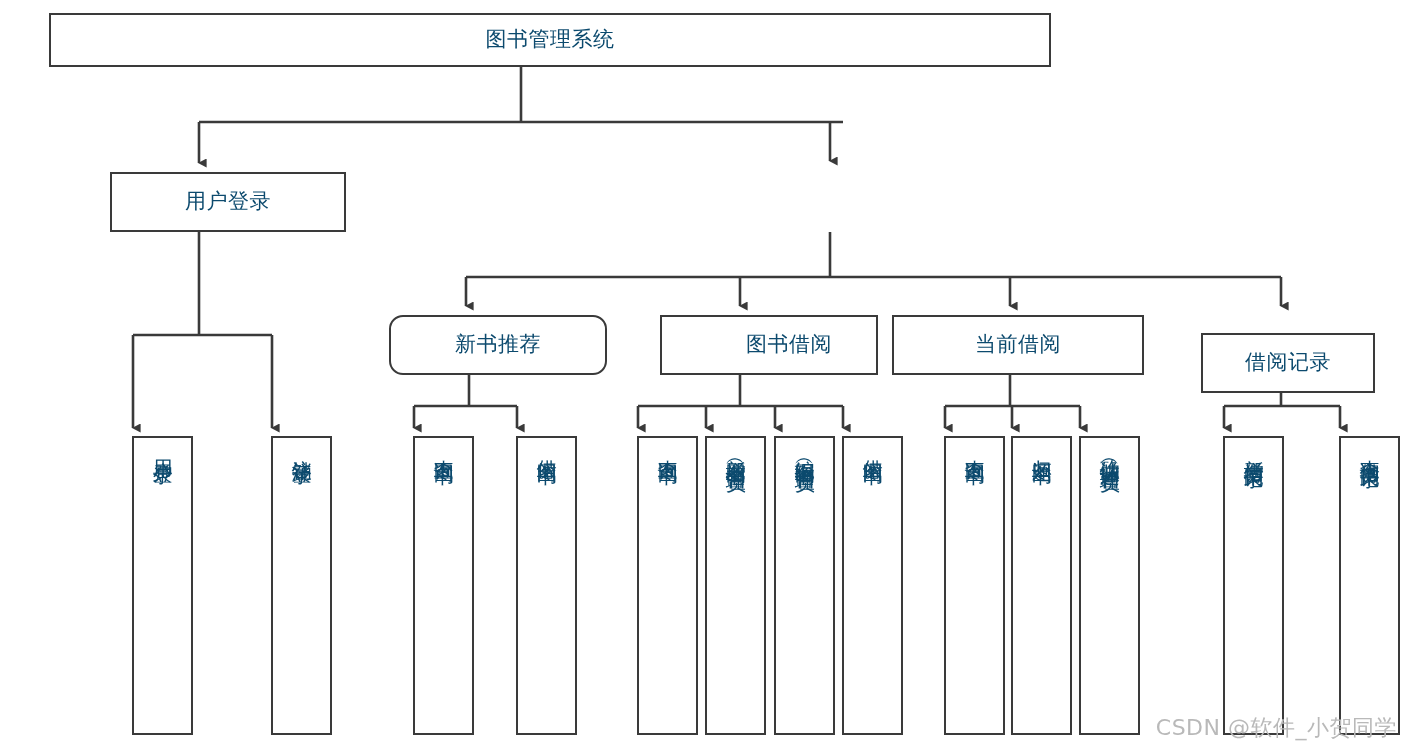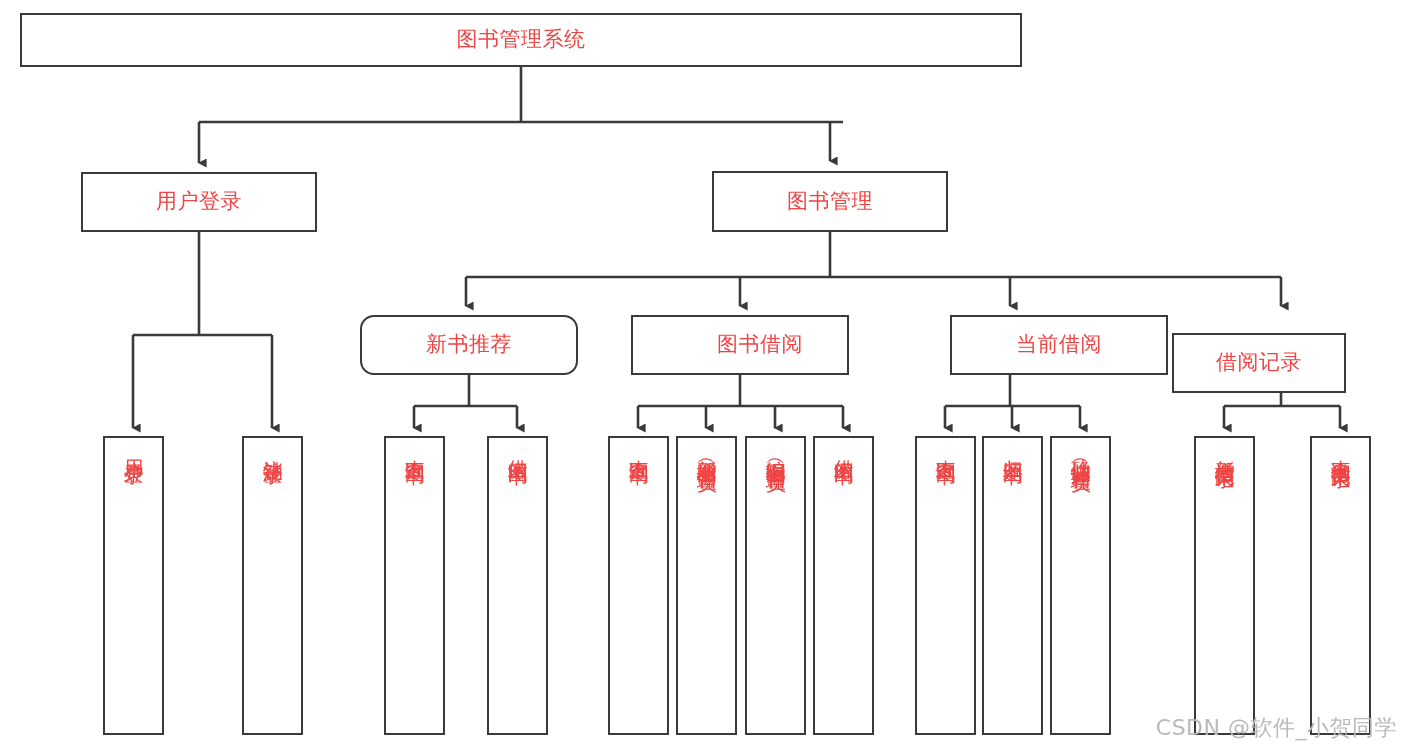--- a/index.html
+++ b/index.html
@@ -22,25 +22,26 @@
     top: 0;
     width: 1405px;
     height: 747px;
     pointer-events: none;
   }
   .node {
     position: absolute;
     box-sizing: border-box;
     border: 2.5px solid #3a3a3a;
     background: #ffffff;
-    color: #ef4444;
+    color: #0c4a6e;
     display: flex;
     align-items: center;
     justify-content: center;
     text-align: center;
+    margin-left: 29px;
   }
   .node.h {
     font-size: 21px;
     line-height: 1.1;
     letter-spacing: 0.5px;
   }
   .node.v {
     font-size: 20px;
     letter-spacing: 0.5px;
     align-items: flex-start;
@@ -116,25 +117,24 @@
       <path d="M 1281 375 L 1281 406"></path>
       <path d="M 1224 406 L 1340 406"></path>
       <path d="M 1224 406 L 1224 428" marker-end="url(#arw)"></path>
       <path d="M 1340 406 L 1340 428" marker-end="url(#arw)"></path>
     </g>
   </svg>
 
   <div class="node h" style="left:20px; top:13px; width:1002px; height:54px;">图书管理系统</div>
 
   <div class="node h" style="left:81px; top:172px; width:236px; height:60px;">用户登录</div>
-  <div class="node h" style="left:712px; top:171px; width:236px; height:61px;">图书管理</div>
 
   <div class="node h" style="left:360px; top:315px; width:218px; height:60px;border-radius:14px;">新书推荐</div>
   <div class="node h" style="left:631px; top:315px; width:218px; height:60px;padding-left:40px;">图书借阅</div>
-  <div class="node h" style="left:950px; top:315px; width:218px; height:60px;">当前借阅</div>
+  <div class="node h" style="left:863px; top:315px; width:252px; height:60px;">当前借阅</div>
   <div class="node h" style="left:1172px; top:333px; width:174px; height:60px;">借阅记录</div>
 
   <div class="node v" style="left:103px; top:436px; width:61px; height:299px;">
     <span class="vtext">用户登录</span>
   </div>
   <div class="node v" style="left:242px; top:436px; width:61px; height:299px;">
     <span class="vtext">注销登录</span>
   </div>
 
   <div class="node v" style="left:384px; top:436px; width:61px; height:299px;">

